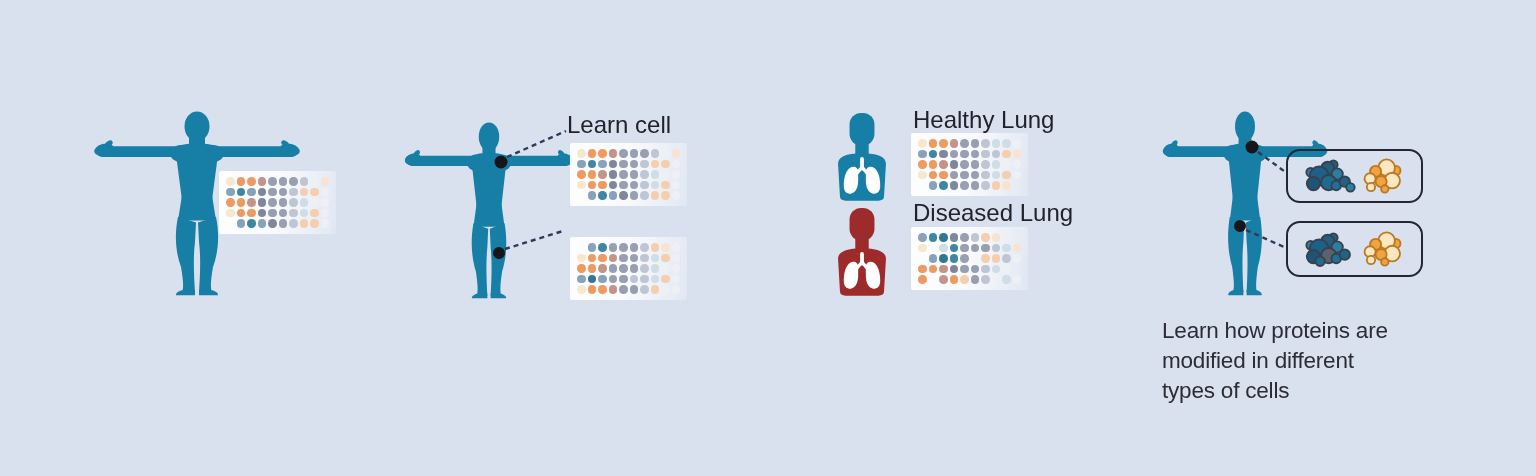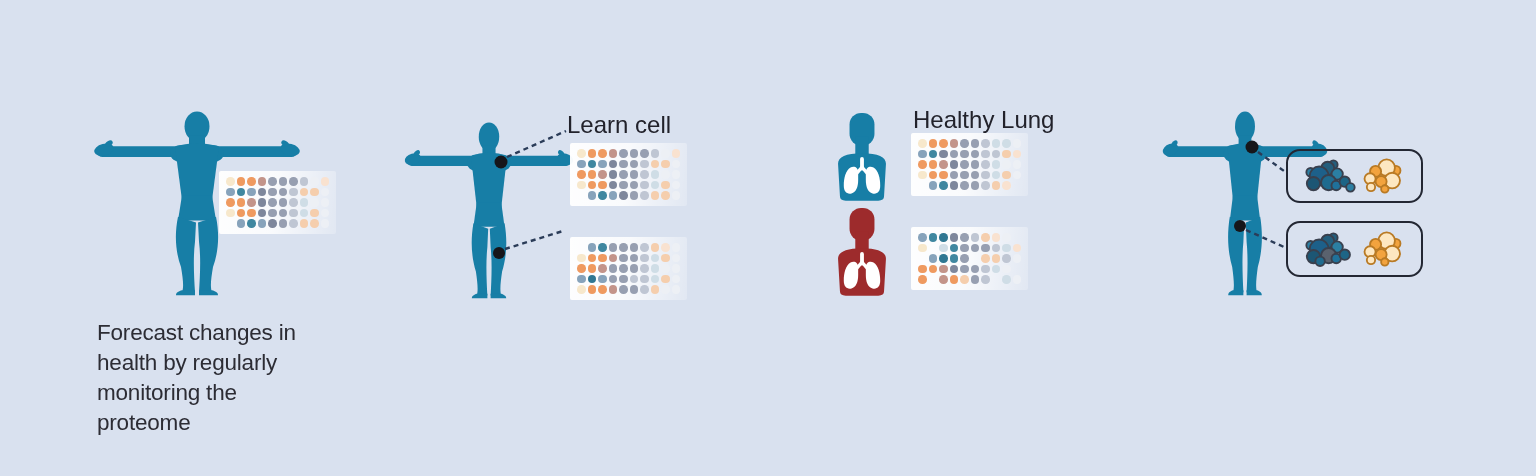--- a/index.html
+++ b/index.html
@@ -107,24 +107,20 @@
         <span class="dot" style="background: rgb(63, 135, 160);"></span>
         <span class="dot" style="background: rgb(135, 163, 187);"></span>
         <span class="dot" style="background: rgb(126, 135, 156);"></span>
         <span class="dot" style="background: rgb(151, 159, 177);"></span>
         <span class="dot" style="background: rgb(191, 198, 211);"></span>
         <span class="dot" style="background: rgb(245, 206, 173);"></span>
         <span class="dot" style="background: rgb(245, 206, 173);"></span>
         <span class="dot" style="background: rgb(237, 240, 245);"></span>
       </div>
     </div>
-  <p class="caption" style="left:97px;top:318px;width:280px">Forecast changes in
-health by regularly
-monitoring the
-proteome</p>
 
   <svg class="figure-svg" style="left:403px;top:121px" width="172" height="182" viewBox="0 0 210 196" preserveAspectRatio="none">
     <g class="fill-teal">
       <ellipse cx="105" cy="17" rx="12.5" ry="15.5"></ellipse>
       <rect x="97" y="26" width="16" height="13"></rect>
       <rect x="5" y="37.5" width="200" height="11" rx="5.5"></rect>
       <ellipse cx="12" cy="41" rx="10" ry="6" transform="rotate(-14 12 41)"></ellipse>
       <ellipse cx="198" cy="41" rx="10" ry="6" transform="rotate(14 198 41)"></ellipse>
       <ellipse cx="17" cy="34.5" rx="4" ry="2.6" transform="rotate(-30 17 34.5)"></ellipse>
       <ellipse cx="193" cy="34.5" rx="4" ry="2.6" transform="rotate(30 193 34.5)"></ellipse>
@@ -349,20 +345,21 @@
       <path d="M5,54 C5,47 13,43 30,43 C47,43 55,47 55,54 L53,88 C53,91 51,92.5 47,92.5 L13,92.5 C9,92.5 7,91 7,88 Z"></path>
     </g>
     <g fill="#ffffff">
       <rect x="28" y="47" width="4" height="14" rx="2"></rect>
       <path d="M29,56 L23,63 L25.5,65.5 L31.5,58.5 Z"></path>
       <path d="M31,56 L37,63 L34.5,65.5 L28.5,58.5 Z"></path>
       <path d="M26,63 C26,58 22,56 18,58 C13,61 11,69 11,77 C11,83 14,86 19,85 C24,84 26,78 26,71 Z"></path>
       <path d="M34,63 C34,58 38,56 42,58 C47,61 49,69 49,77 C49,83 46,86 41,85 C36,84 34,78 34,71 Z"></path>
     </g>
   </svg>
+  <span class="cell-label" style="left:913px;top:199px">Diseased Lung</span>
   <div class="matrix" style="left:911px;top:227px">
       <div class="dotrow">
         <span class="dot" style="background: rgb(135, 163, 187);"></span>
         <span class="dot" style="background: rgb(63, 135, 160);"></span>
         <span class="dot" style="background: rgb(47, 119, 146);"></span>
         <span class="dot" style="background: rgb(126, 135, 156);"></span>
         <span class="dot" style="background: rgb(151, 159, 177);"></span>
         <span class="dot" style="background: rgb(191, 198, 211);"></span>
         <span class="dot" style="background: rgb(245, 206, 173);"></span>
         <span class="dot" style="background: rgb(249, 226, 208);"></span>
@@ -490,20 +487,23 @@
         <circle cx="18" cy="16" r="6" fill="#f2a33e"></circle>
         <circle cx="12" cy="24" r="6"></circle>
         <circle cx="36" cy="26" r="8.5"></circle>
         <circle cx="24" cy="27" r="6" fill="#f2a33e"></circle>
         <circle cx="13" cy="33" r="4.5"></circle>
         <circle cx="28" cy="35" r="4" fill="#f2a33e"></circle>
       </g>
     </svg>
   </div>
 
+  <p class="caption" style="left:1162px;top:316px;width:300px">Learn how proteins are
+modified in different
+types of cells</p>
 
   <svg class="overlay" width="1536" height="476" viewBox="0 0 1536 476">
     <g stroke="var(--connector)" stroke-width="2.4" stroke-dasharray="5 4" fill="none">
       <path d="M507,157 L566,131"></path>
       <path d="M505,249 L563,231"></path>
       <path d="M1258,152 L1284,171"></path>
       <path d="M1246,230 L1284,247"></path>
     </g>
     <g fill="#16161a">
       <circle cx="501" cy="162" r="6.5"></circle>

